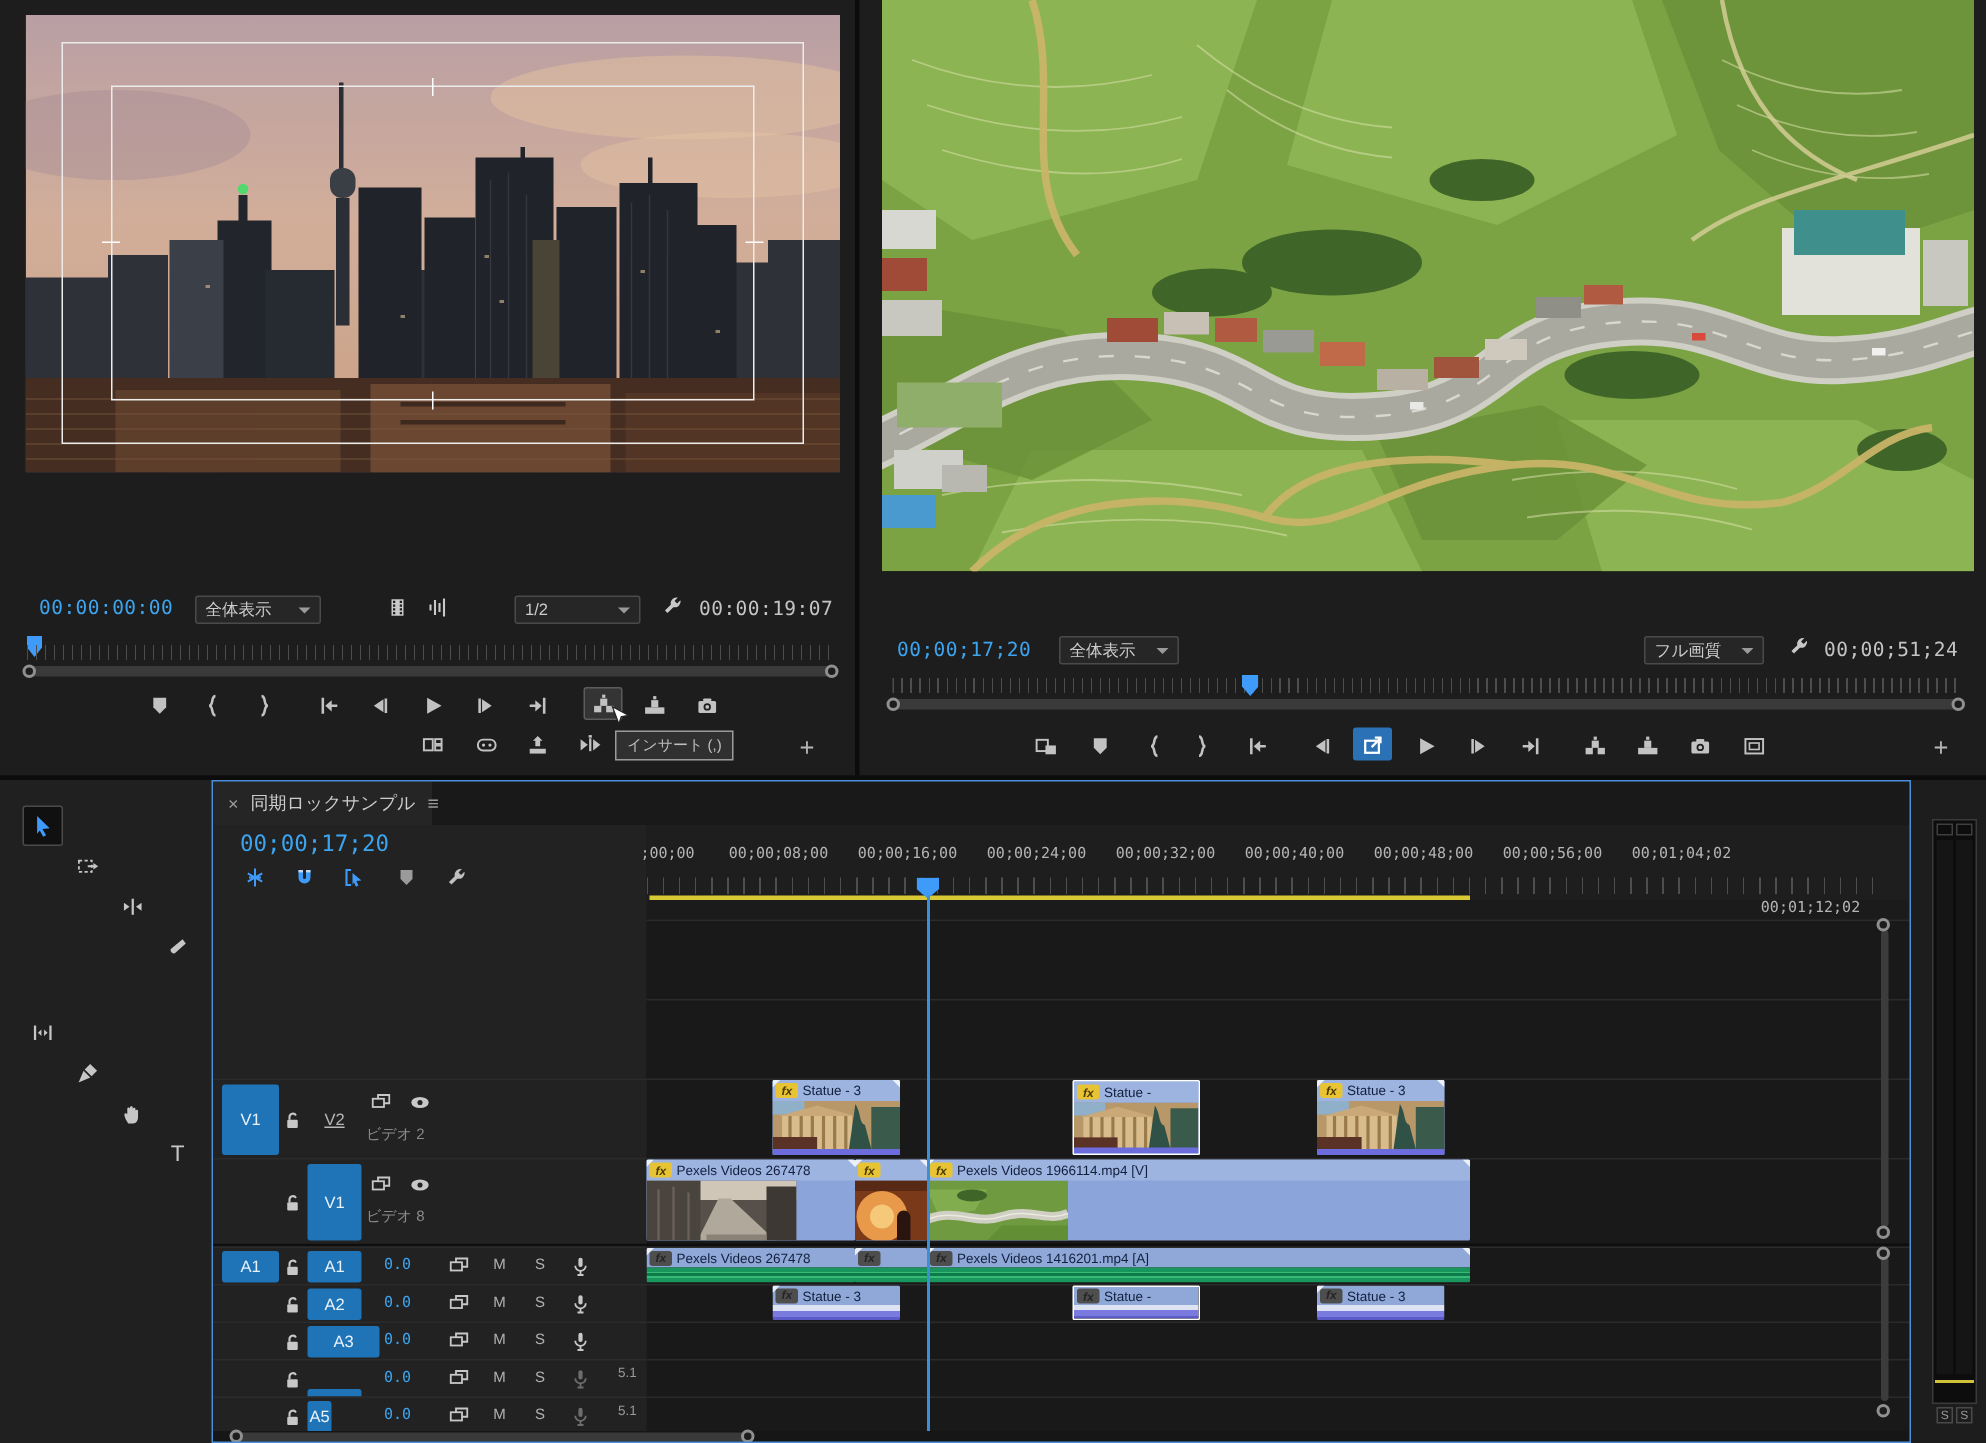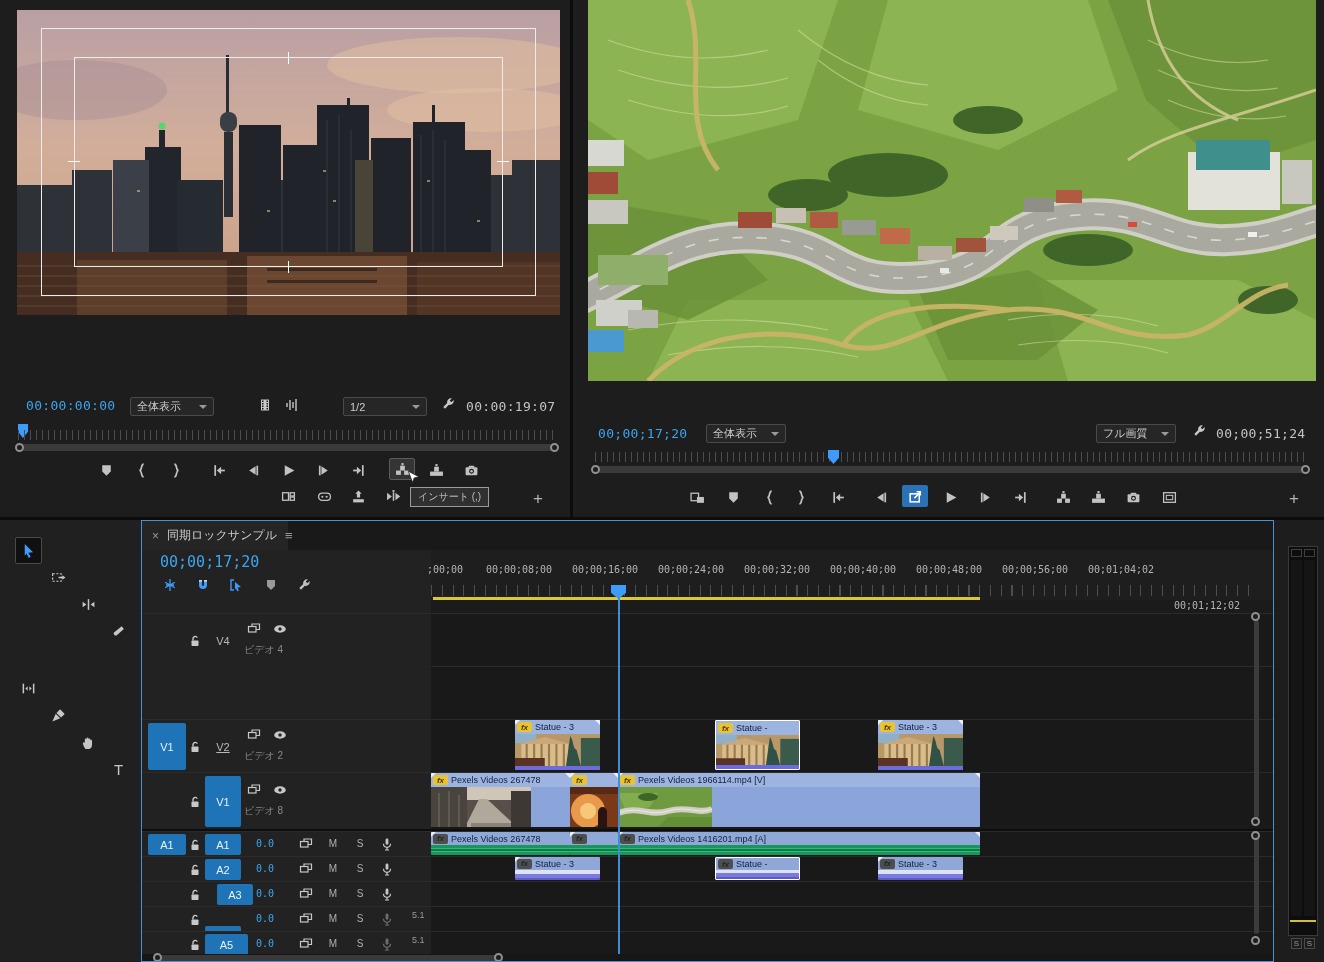--- a/index.html
+++ b/index.html
@@ -575,219 +575,195 @@
   <div class="a lane" style="left:431px;top:666px;width:842px;height:53px;"></div>
   <div class="a lane" style="left:431px;top:719px;width:842px;height:53px;"></div>
   <div class="a lane" style="left:431px;top:772px;width:842px;height:57px;"></div>
   <div class="a" style="left:142px;top:829px;width:1131px;height:2px;background:#0e0e0e;"></div>
   <div class="a lane" style="left:431px;top:831px;width:842px;height:25px;"></div>
   <div class="a lane" style="left:431px;top:856px;width:842px;height:25px;"></div>
   <div class="a lane" style="left:431px;top:881px;width:842px;height:25px;"></div>
   <div class="a lane" style="left:431px;top:906px;width:842px;height:25px;"></div>
   <div class="a lane" style="left:431px;top:931px;width:842px;height:25px;"></div>
 
-  <div class="a hdrline" style="left:142px;top:613px;width:289px;height:53px;">
+
+
+  <div class="a hdrline" style="left:142px;top:719px;width:289px;height:53px;">
+    <span class="a tgt" style="left:6px;top:3px;width:38px;height:47px;">V1</span>
     <span class="a ic" style="left:46px;top:20px;">
         <svg width="14" height="14" viewBox="0 0 14 14">
           <rect x="3.5" y="6.5" width="7" height="5.5" rx="0.8" fill="currentColor"></rect>
           <path d="M5 6.5V4.6a2.3 2.3 0 0 1 4.3-1" fill="none" stroke="currentColor" stroke-width="1.4"></path>
         </svg>
       </span>
-    <span class="a plain" style="left:66px;top:18px;width:30px;height:18px;">V4</span>
+    <span class="a plain" style="left:66px;top:18px;width:30px;height:18px;text-decoration:underline;">V2</span>
     <span class="a ic" style="left:105px;top:8px;">
         <svg width="14" height="14" viewBox="0 0 14 14">
           <g fill="none" stroke="currentColor" stroke-width="1.2">
             <rect x="1.5" y="4.5" width="7.5" height="5.5"></rect>
             <path d="M5 4.5V2h7.5v5.5H9"></path>
           </g>
         </svg>
       </span>
     <span class="a ic" style="left:131px;top:8px;">
         <svg width="14" height="14" viewBox="0 0 14 14">
           <ellipse cx="7" cy="7" rx="5.8" ry="3.7" fill="currentColor"></ellipse>
           <circle cx="7" cy="7" r="1.7" fill="#222222"></circle>
         </svg>
       </span>
-    <span class="a trkname" style="left:102px;top:29px;">ビデオ 4</span>
-  </div>
-
-
-  <div class="a hdrline" style="left:142px;top:719px;width:289px;height:53px;">
-    <span class="a tgt" style="left:6px;top:3px;width:38px;height:47px;">V1</span>
-    <span class="a ic" style="left:46px;top:20px;">
+    <span class="a trkname" style="left:102px;top:29px;">ビデオ 2</span>
+  </div>
+
+  <div class="a hdrline" style="left:142px;top:772px;width:289px;height:57px;">
+    <span class="a ic" style="left:46px;top:22px;">
         <svg width="14" height="14" viewBox="0 0 14 14">
           <rect x="3.5" y="6.5" width="7" height="5.5" rx="0.8" fill="currentColor"></rect>
           <path d="M5 6.5V4.6a2.3 2.3 0 0 1 4.3-1" fill="none" stroke="currentColor" stroke-width="1.4"></path>
         </svg>
       </span>
-    <span class="a plain" style="left:66px;top:18px;width:30px;height:18px;text-decoration:underline;">V2</span>
-    <span class="a ic" style="left:105px;top:8px;">
+    <span class="a tgt" style="left:63px;top:3px;width:36px;height:51px;">V1</span>
+    <span class="a ic" style="left:105px;top:10px;">
         <svg width="14" height="14" viewBox="0 0 14 14">
           <g fill="none" stroke="currentColor" stroke-width="1.2">
             <rect x="1.5" y="4.5" width="7.5" height="5.5"></rect>
             <path d="M5 4.5V2h7.5v5.5H9"></path>
           </g>
         </svg>
       </span>
-    <span class="a ic" style="left:131px;top:8px;">
+    <span class="a ic" style="left:131px;top:10px;">
         <svg width="14" height="14" viewBox="0 0 14 14">
           <ellipse cx="7" cy="7" rx="5.8" ry="3.7" fill="currentColor"></ellipse>
           <circle cx="7" cy="7" r="1.7" fill="#222222"></circle>
         </svg>
       </span>
-    <span class="a trkname" style="left:102px;top:29px;">ビデオ 2</span>
-  </div>
-
-  <div class="a hdrline" style="left:142px;top:772px;width:289px;height:57px;">
-    <span class="a ic" style="left:46px;top:22px;">
+    <span class="a trkname" style="left:102px;top:31px;">ビデオ 8</span>
+  </div>
+
+  <div class="a hdrline" style="left:142px;top:831px;width:289px;height:25px;">
+    <span class="a tgt" style="left:6px;top:2px;width:38px;height:21px;">A1</span>
+    <span class="a ic" style="left:46px;top:6px;">
         <svg width="14" height="14" viewBox="0 0 14 14">
           <rect x="3.5" y="6.5" width="7" height="5.5" rx="0.8" fill="currentColor"></rect>
           <path d="M5 6.5V4.6a2.3 2.3 0 0 1 4.3-1" fill="none" stroke="currentColor" stroke-width="1.4"></path>
         </svg>
       </span>
-    <span class="a tgt" style="left:63px;top:3px;width:36px;height:51px;">V1</span>
-    <span class="a ic" style="left:105px;top:10px;">
+    <span class="a tgt" style="left:63px;top:2px;width:36px;height:21px;">A1</span>
+    <span class="a mono" style="left:114px;top:6px;font-size:10px;color:#3da5f0;">0.0</span>
+    <span class="a ic" style="left:157px;top:5px;">
         <svg width="14" height="14" viewBox="0 0 14 14">
           <g fill="none" stroke="currentColor" stroke-width="1.2">
             <rect x="1.5" y="4.5" width="7.5" height="5.5"></rect>
             <path d="M5 4.5V2h7.5v5.5H9"></path>
           </g>
         </svg>
       </span>
-    <span class="a ic" style="left:131px;top:10px;">
-        <svg width="14" height="14" viewBox="0 0 14 14">
-          <ellipse cx="7" cy="7" rx="5.8" ry="3.7" fill="currentColor"></ellipse>
-          <circle cx="7" cy="7" r="1.7" fill="#222222"></circle>
-        </svg>
-      </span>
-    <span class="a trkname" style="left:102px;top:31px;">ビデオ 8</span>
-  </div>
-
-  <div class="a hdrline" style="left:142px;top:831px;width:289px;height:25px;">
-    <span class="a tgt" style="left:6px;top:2px;width:38px;height:21px;">A1</span>
+    <span class="a msbtn" style="left:184px;top:6px;">M</span>
+    <span class="a msbtn" style="left:211px;top:6px;">S</span>
+    <span class="a ic" style="left:238px;top:5px;">
+        <svg width="14" height="14" viewBox="0 0 14 14">
+          <rect x="5.6" y="1.5" width="2.8" height="6.2" rx="1.4" fill="currentColor"></rect>
+          <path d="M3.5 6.8a3.5 3.5 0 0 0 7 0" fill="none" stroke="currentColor" stroke-width="1.2"></path>
+          <path d="M7 10.3V13M5 13h4" stroke="currentColor" stroke-width="1.2"></path>
+        </svg>
+      </span>
+  </div>
+
+  <div class="a hdrline" style="left:142px;top:856px;width:289px;height:25px;">
     <span class="a ic" style="left:46px;top:6px;">
         <svg width="14" height="14" viewBox="0 0 14 14">
           <rect x="3.5" y="6.5" width="7" height="5.5" rx="0.8" fill="currentColor"></rect>
           <path d="M5 6.5V4.6a2.3 2.3 0 0 1 4.3-1" fill="none" stroke="currentColor" stroke-width="1.4"></path>
         </svg>
       </span>
-    <span class="a tgt" style="left:63px;top:2px;width:36px;height:21px;">A1</span>
+    <span class="a tgt" style="left:63px;top:2px;width:36px;height:21px;">A2</span>
     <span class="a mono" style="left:114px;top:6px;font-size:10px;color:#3da5f0;">0.0</span>
     <span class="a ic" style="left:157px;top:5px;">
         <svg width="14" height="14" viewBox="0 0 14 14">
           <g fill="none" stroke="currentColor" stroke-width="1.2">
             <rect x="1.5" y="4.5" width="7.5" height="5.5"></rect>
             <path d="M5 4.5V2h7.5v5.5H9"></path>
           </g>
         </svg>
       </span>
     <span class="a msbtn" style="left:184px;top:6px;">M</span>
     <span class="a msbtn" style="left:211px;top:6px;">S</span>
     <span class="a ic" style="left:238px;top:5px;">
         <svg width="14" height="14" viewBox="0 0 14 14">
           <rect x="5.6" y="1.5" width="2.8" height="6.2" rx="1.4" fill="currentColor"></rect>
           <path d="M3.5 6.8a3.5 3.5 0 0 0 7 0" fill="none" stroke="currentColor" stroke-width="1.2"></path>
           <path d="M7 10.3V13M5 13h4" stroke="currentColor" stroke-width="1.2"></path>
         </svg>
       </span>
   </div>
 
-  <div class="a hdrline" style="left:142px;top:856px;width:289px;height:25px;">
+  <div class="a hdrline" style="left:142px;top:881px;width:289px;height:25px;">
     <span class="a ic" style="left:46px;top:6px;">
         <svg width="14" height="14" viewBox="0 0 14 14">
           <rect x="3.5" y="6.5" width="7" height="5.5" rx="0.8" fill="currentColor"></rect>
           <path d="M5 6.5V4.6a2.3 2.3 0 0 1 4.3-1" fill="none" stroke="currentColor" stroke-width="1.4"></path>
         </svg>
       </span>
-    <span class="a tgt" style="left:63px;top:2px;width:36px;height:21px;">A2</span>
+    <span class="a tgt" style="left:63px;top:2px;width:48px;height:21px;text-align:center;">A3</span>
     <span class="a mono" style="left:114px;top:6px;font-size:10px;color:#3da5f0;">0.0</span>
     <span class="a ic" style="left:157px;top:5px;">
         <svg width="14" height="14" viewBox="0 0 14 14">
           <g fill="none" stroke="currentColor" stroke-width="1.2">
             <rect x="1.5" y="4.5" width="7.5" height="5.5"></rect>
             <path d="M5 4.5V2h7.5v5.5H9"></path>
           </g>
         </svg>
       </span>
     <span class="a msbtn" style="left:184px;top:6px;">M</span>
     <span class="a msbtn" style="left:211px;top:6px;">S</span>
     <span class="a ic" style="left:238px;top:5px;">
         <svg width="14" height="14" viewBox="0 0 14 14">
           <rect x="5.6" y="1.5" width="2.8" height="6.2" rx="1.4" fill="currentColor"></rect>
           <path d="M3.5 6.8a3.5 3.5 0 0 0 7 0" fill="none" stroke="currentColor" stroke-width="1.2"></path>
           <path d="M7 10.3V13M5 13h4" stroke="currentColor" stroke-width="1.2"></path>
         </svg>
       </span>
   </div>
 
-  <div class="a hdrline" style="left:142px;top:881px;width:289px;height:25px;">
+  <div class="a hdrline" style="left:142px;top:906px;width:289px;height:25px;">
     <span class="a ic" style="left:46px;top:6px;">
         <svg width="14" height="14" viewBox="0 0 14 14">
           <rect x="3.5" y="6.5" width="7" height="5.5" rx="0.8" fill="currentColor"></rect>
           <path d="M5 6.5V4.6a2.3 2.3 0 0 1 4.3-1" fill="none" stroke="currentColor" stroke-width="1.4"></path>
         </svg>
       </span>
-    <span class="a tgt" style="left:75px;top:2px;width:36px;height:21px;text-align:center;">A3</span>
+    <span class="a tgt" style="left:63px;top:19px;width:36px;height:33px;">A4</span>
     <span class="a mono" style="left:114px;top:6px;font-size:10px;color:#3da5f0;">0.0</span>
     <span class="a ic" style="left:157px;top:5px;">
         <svg width="14" height="14" viewBox="0 0 14 14">
           <g fill="none" stroke="currentColor" stroke-width="1.2">
             <rect x="1.5" y="4.5" width="7.5" height="5.5"></rect>
             <path d="M5 4.5V2h7.5v5.5H9"></path>
           </g>
         </svg>
       </span>
     <span class="a msbtn" style="left:184px;top:6px;">M</span>
     <span class="a msbtn" style="left:211px;top:6px;">S</span>
-    <span class="a ic" style="left:238px;top:5px;">
+    <span class="a ic" style="left:238px;top:5px;opacity:.45;">
         <svg width="14" height="14" viewBox="0 0 14 14">
           <rect x="5.6" y="1.5" width="2.8" height="6.2" rx="1.4" fill="currentColor"></rect>
           <path d="M3.5 6.8a3.5 3.5 0 0 0 7 0" fill="none" stroke="currentColor" stroke-width="1.2"></path>
           <path d="M7 10.3V13M5 13h4" stroke="currentColor" stroke-width="1.2"></path>
         </svg>
       </span>
-  </div>
-
-  <div class="a hdrline" style="left:142px;top:906px;width:289px;height:25px;">
+    <span class="a" style="left:270px;top:3px;font-size:9px;color:#9a9a9a;">5.1</span>
+  </div>
+
+  <div class="a hdrline" style="left:142px;top:931px;width:289px;height:25px;">
     <span class="a ic" style="left:46px;top:6px;">
         <svg width="14" height="14" viewBox="0 0 14 14">
           <rect x="3.5" y="6.5" width="7" height="5.5" rx="0.8" fill="currentColor"></rect>
           <path d="M5 6.5V4.6a2.3 2.3 0 0 1 4.3-1" fill="none" stroke="currentColor" stroke-width="1.4"></path>
         </svg>
       </span>
-    <span class="a tgt" style="left:63px;top:19px;width:36px;height:33px;">A4</span>
-    <span class="a mono" style="left:114px;top:6px;font-size:10px;color:#3da5f0;">0.0</span>
-    <span class="a ic" style="left:157px;top:5px;">
-        <svg width="14" height="14" viewBox="0 0 14 14">
-          <g fill="none" stroke="currentColor" stroke-width="1.2">
-            <rect x="1.5" y="4.5" width="7.5" height="5.5"></rect>
-            <path d="M5 4.5V2h7.5v5.5H9"></path>
-          </g>
-        </svg>
-      </span>
-    <span class="a msbtn" style="left:184px;top:6px;">M</span>
-    <span class="a msbtn" style="left:211px;top:6px;">S</span>
-    <span class="a ic" style="left:238px;top:5px;opacity:.45;">
-        <svg width="14" height="14" viewBox="0 0 14 14">
-          <rect x="5.6" y="1.5" width="2.8" height="6.2" rx="1.4" fill="currentColor"></rect>
-          <path d="M3.5 6.8a3.5 3.5 0 0 0 7 0" fill="none" stroke="currentColor" stroke-width="1.2"></path>
-          <path d="M7 10.3V13M5 13h4" stroke="currentColor" stroke-width="1.2"></path>
-        </svg>
-      </span>
-    <span class="a" style="left:270px;top:3px;font-size:9px;color:#9a9a9a;">5.1</span>
-  </div>
-
-  <div class="a hdrline" style="left:142px;top:931px;width:289px;height:25px;">
-    <span class="a ic" style="left:46px;top:6px;">
-        <svg width="14" height="14" viewBox="0 0 14 14">
-          <rect x="3.5" y="6.5" width="7" height="5.5" rx="0.8" fill="currentColor"></rect>
-          <path d="M5 6.5V4.6a2.3 2.3 0 0 1 4.3-1" fill="none" stroke="currentColor" stroke-width="1.4"></path>
-        </svg>
-      </span>
-    <span class="a tgt" style="left:63px;top:2px;width:43px;height:21px;">A5</span>
+    <span class="a tgt" style="left:63px;top:2px;width:16px;height:21px;">A5</span>
     <span class="a mono" style="left:114px;top:6px;font-size:10px;color:#3da5f0;">0.0</span>
     <span class="a ic" style="left:157px;top:5px;">
         <svg width="14" height="14" viewBox="0 0 14 14">
           <g fill="none" stroke="currentColor" stroke-width="1.2">
             <rect x="1.5" y="4.5" width="7.5" height="5.5"></rect>
             <path d="M5 4.5V2h7.5v5.5H9"></path>
           </g>
         </svg>
       </span>
     <span class="a msbtn" style="left:184px;top:6px;">M</span>

